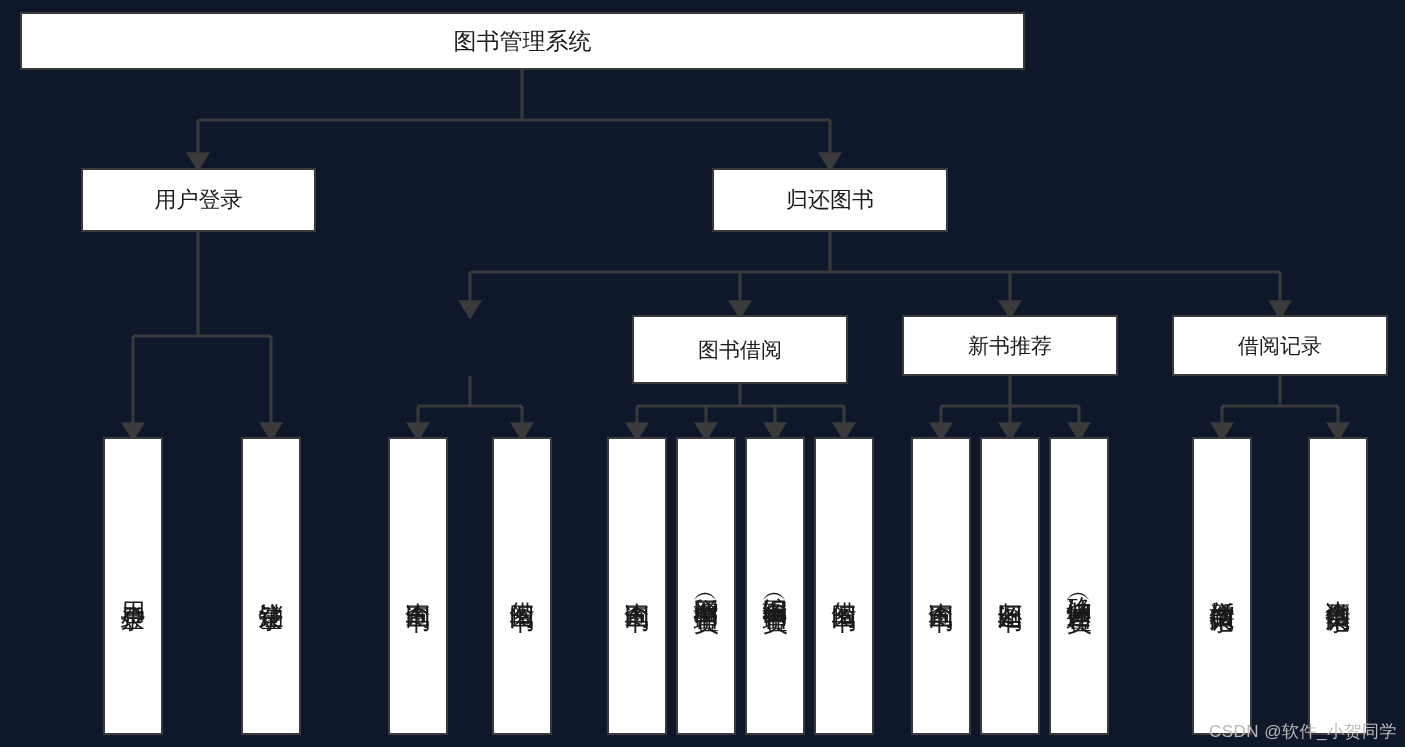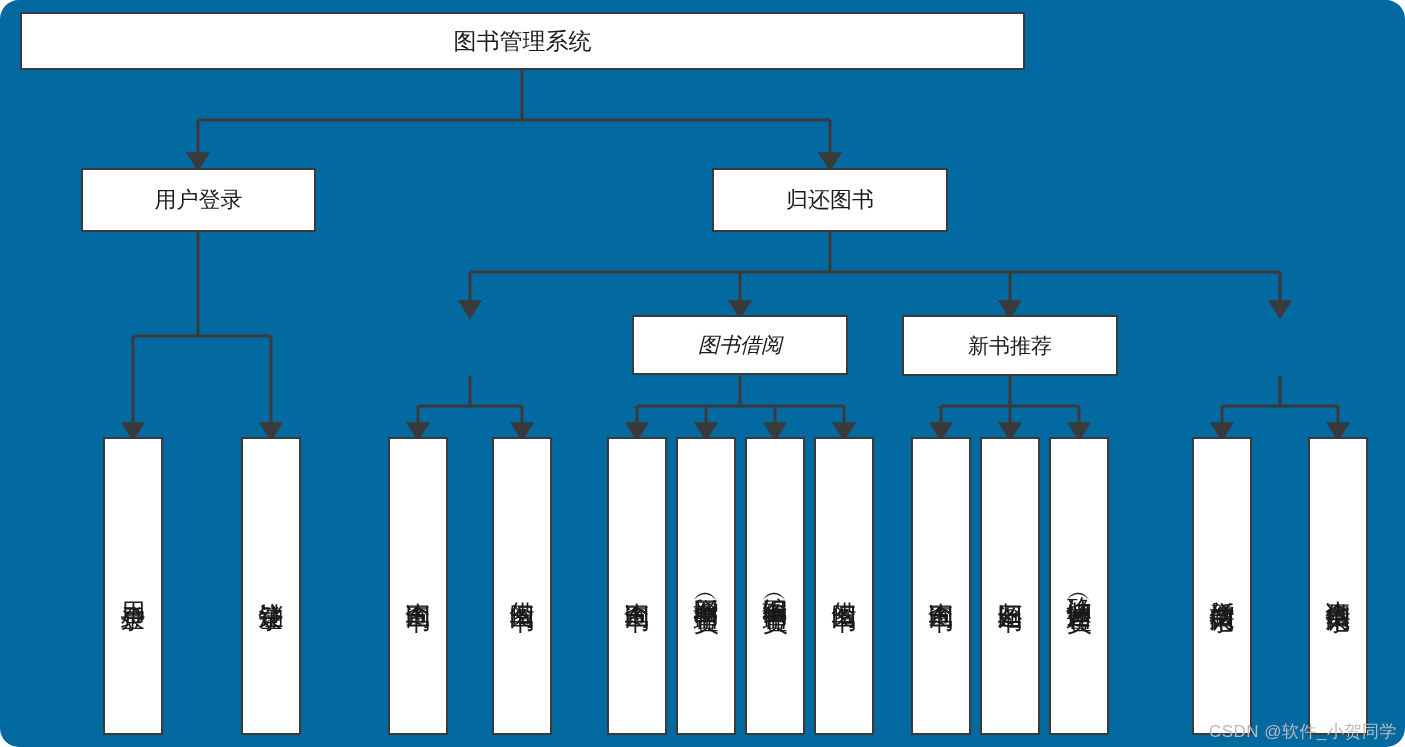--- a/index.html
+++ b/index.html
@@ -6,22 +6,21 @@
   html,body{margin:0;padding:0;}
   body{
     width:1405px;height:747px;
     background:#ffffff;
     font-family:"Liberation Sans","DejaVu Sans",sans-serif;
     overflow:hidden;
   }
   #canvas{
     position:relative;
     width:1405px;height:747px;
-    background:#0369a1;
-    border-radius:19px;
+    background:#0f172a;
   }
   #edges{
     position:absolute;left:0;top:0;
     width:1405px;height:747px;
     pointer-events:none;
   }
 
   .node{
     position:absolute;
     box-sizing:border-box;
@@ -116,22 +115,23 @@
       <path d="M1222,406 L1222,430" marker-end="url(#arr)"></path>
       <path d="M1338,406 L1338,430" marker-end="url(#arr)"></path>
     </g>
   </svg>
 
   <div class="node root" style="left:20px;top:12px;width:1005px;height:58px;">图书管理系统</div>
 
   <div class="node l2" style="left:81px;top:168px;width:235px;height:64px;">用户登录</div>
   <div class="node l2" style="left:712px;top:168px;width:236px;height:64px;">归还图书</div>
 
-  <div class="node l3" style="left:632px;top:315px;width:216px;height:60px;font-style:italic;">图书借阅</div>
+  <div class="node l3" style="left:632px;top:315px;width:216px;height:69px;">图书借阅</div>
   <div class="node l3" style="left:902px;top:315px;width:216px;height:61px;">新书推荐</div>
+  <div class="node l3" style="left:1172px;top:315px;width:216px;height:61px;">借阅记录</div>
 
   <div class="node leaf" style="left:103px;top:437px;width:60px;height:298px;">
     <span class="vtext">用户登录</span>
   </div>
   <div class="node leaf" style="left:241px;top:437px;width:60px;height:298px;">
     <span class="vtext">注销登录</span>
   </div>
 
   <div class="node leaf" style="left:388px;top:437px;width:60px;height:298px;">
     <span class="vtext">查询图书</span>

